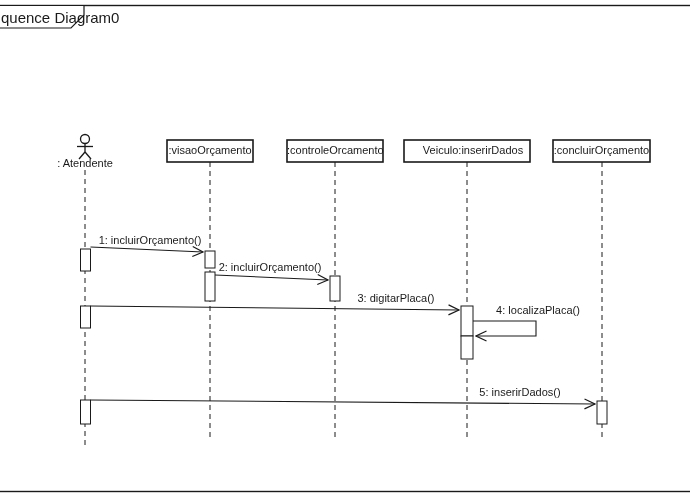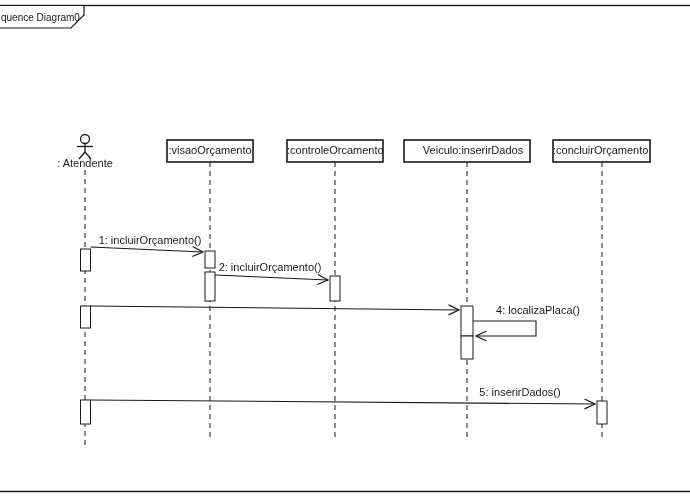--- a/index.html
+++ b/index.html
@@ -6,21 +6,21 @@
   .canvas{
     position:relative;width:690px;height:500px;background:#ffffff;overflow:hidden;
     font-family:"Liberation Sans",sans-serif;color:#1a1a1a;
   }
   .canvas svg{position:absolute;left:0;top:0;}
   .lbl{
     position:absolute;font-size:11px;line-height:13px;color:#1a1a1a;
     white-space:nowrap;
   }
   .ctr{text-align:center;}
-  .tab-lbl{font-size:10px;}
+  .tab-lbl{font-size:15px;}
 </style>
 </head>
 <body>
 
 <div class="canvas">
 
   <svg width="690" height="500" viewBox="0 0 690 500">
     <defs>
       <marker id="arr" markerUnits="userSpaceOnUse" markerWidth="13" markerHeight="12" viewBox="0 0 13 12" refX="11.5" refY="6" orient="auto">
         <path d="M1,1 L11.5,6 L1,11" fill="none" stroke="#1a1a1a" stroke-width="1.2"></path>
@@ -74,20 +74,21 @@
     </g>
   </svg>
 
   <div class="lbl tab-lbl" style="left:1px;top:11px;width:80px;">quence Diagram0</div>
 
   <div class="lbl ctr" style="left:35px;top:157px;width:100px;">: Atendente</div>
 
   <div class="lbl ctr" style="left:167px;top:144px;width:86px;">:visaoOrçamento</div>
   <div class="lbl ctr" style="left:287px;top:144px;width:96px;">:controleOrcamento</div>
   <div class="lbl ctr" style="left:404px;top:144px;width:138px;">Veiculo:inserirDados</div>
-  <div class="lbl ctr" style="left:553px;top:144px;width:81px;">:concluirOrçamento</div>
+  <div class="lbl ctr" style="left:553px;top:144px;width:97px;">:concluirOrçamento</div>
 
   <div class="lbl ctr" style="left:92px;top:234px;width:116px;">1: incluirOrçamento()</div>
   <div class="lbl ctr" style="left:212px;top:261px;width:116px;">2: incluirOrçamento()</div>
+  <div class="lbl ctr" style="left:338px;top:292px;width:116px;">3: digitarPlaca()</div>
   <div class="lbl ctr" style="left:460px;top:304px;width:116px;padding-left:20px;">4: localizaPlaca()</div>
   <div class="lbl ctr" style="left:462px;top:386px;width:116px;">5: inserirDados()</div>
 
 </div>
 
 </body></html>

